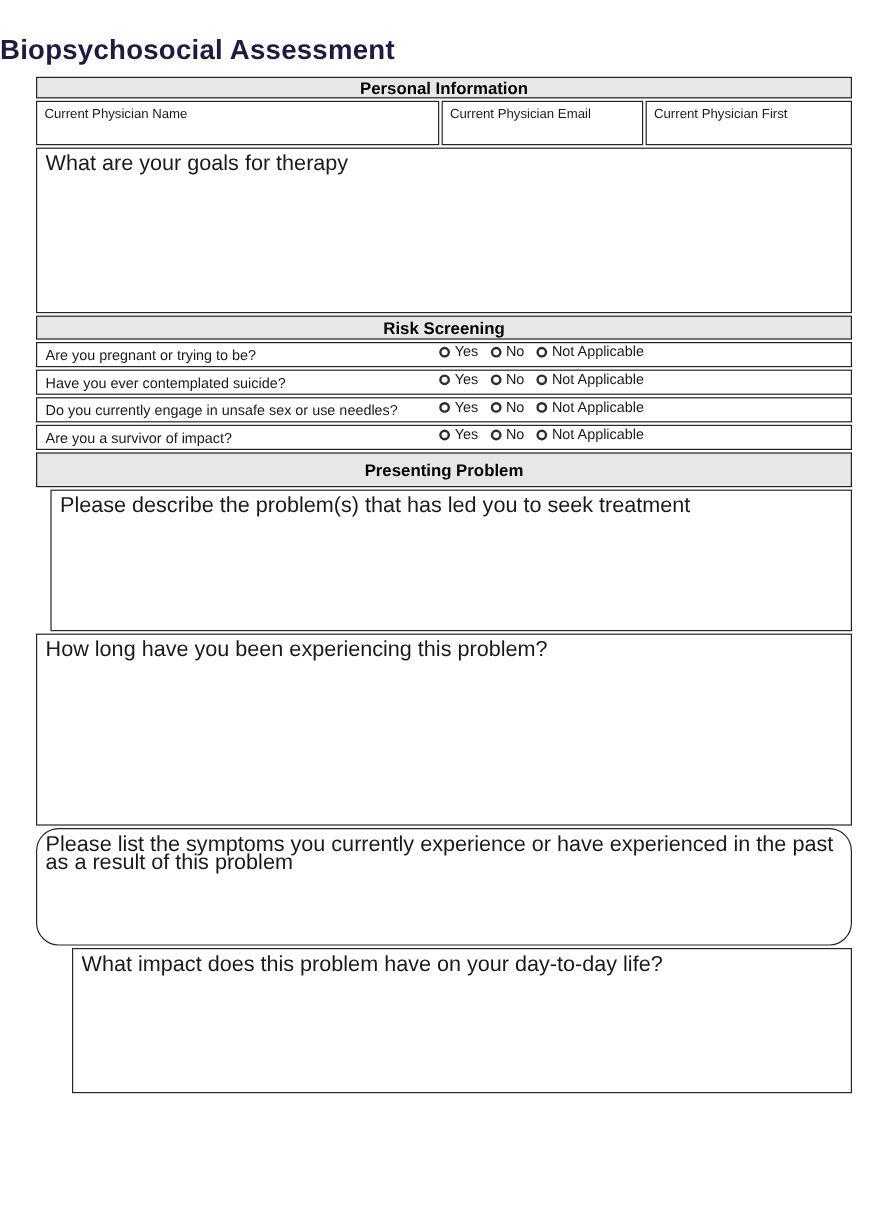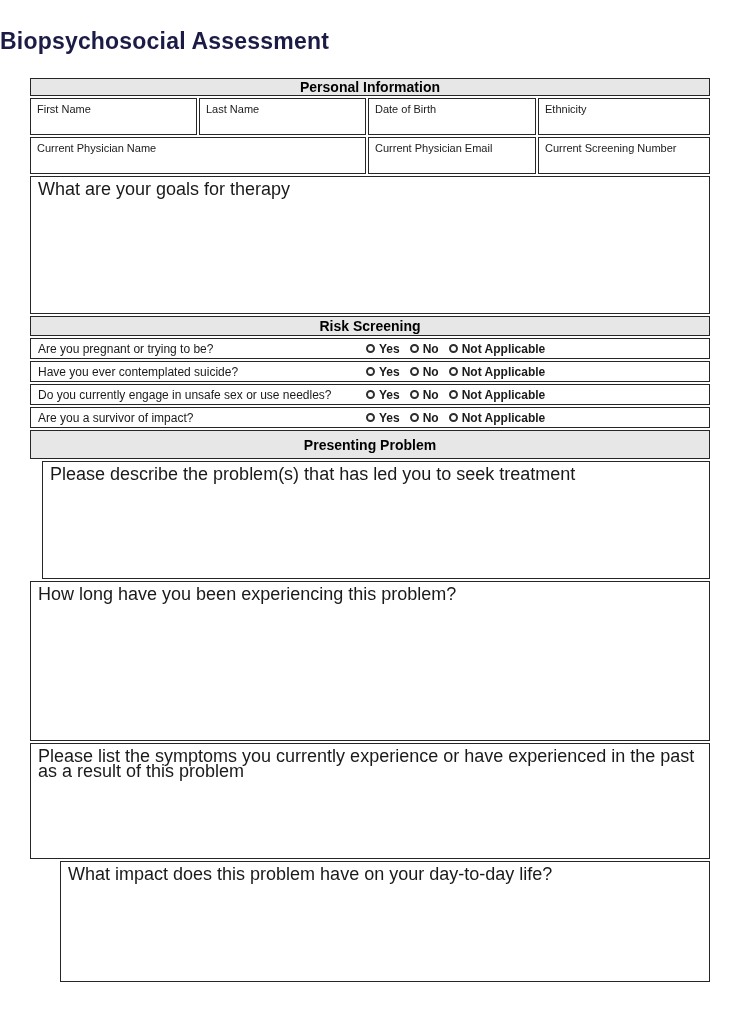--- a/index.html
+++ b/index.html
@@ -14,21 +14,21 @@
     width:739px;height:1024px;position:relative;overflow:hidden;
     font-family:"Liberation Sans","DejaVu Sans",sans-serif;
     color:var(--text-color);
   }
   .page-title{
     position:absolute;top:28px;left:0;width:739px;text-align:left;
     font-size:23px;font-weight:bold;color:var(--title-color);
     letter-spacing:0.2px;
   }
   .form{
-    position:absolute;left:30px;top:78px;width:680px;
+    position:absolute;left:30px;top:64px;width:680px;
     display:flex;flex-direction:column;gap:2px;
   }
   .cell{
     border:1px solid var(--border-color);background:#ffffff;
   }
   .section-header{
     height:18px;display:flex;align-items:center;justify-content:center;
     background:var(--header-bg);
     font-size:14px;font-weight:bold;color:#000000;
   }
@@ -40,69 +40,55 @@
   }
   .bigbox{
     padding:5px 7px;font-size:18px;line-height:15px;cursor:text;
   }
   .q-row{
     height:21px;position:relative;display:flex;align-items:center;
     font-size:12px;padding-left:7px;
   }
   .radio-group{
     position:absolute;left:335px;top:0;height:100%;
-    display:flex;align-items:center;gap:10px;font-weight:bold;
+    display:flex;align-items:flex-start;gap:10px;
   }
   .radio-opt{display:flex;align-items:center;gap:4px;cursor:pointer;}
   .radio{
     width:9px;height:9px;border:2px solid #2e2e2e;border-radius:50%;
     background:#ffffff;flex:0 0 auto;
   }
   .radio-label{font-size:12px;white-space:nowrap;}
   .h-goals{height:138px;}
   .h-risk-header{height:20px;}
   .h-present-header{height:29px;}
   .h-box1{height:118px;margin-left:12px;}
   .h-box2{height:160px;}
-  .h-box3{height:116px;}
+  .h-box3{height:98px;border-radius:19px;}
   .h-box4{height:121px;margin-left:30px;}
 </style>
 </head>
 <body>
 
 <div class="page-title">Biopsychosocial Assessment</div>
 
 <div class="form">
 
   <div class="cell section-header">Personal Information</div>
 
-  <div class="grid-row row-names">
-    <div class="cell field">
-      <span>First Name</span>
-    </div>
-    <div class="cell field">
-      <span>Last Name</span>
-    </div>
-    <div class="cell field">
-      <span>Date of Birth</span>
-    </div>
-    <div class="cell field">
-      <span>Ethnicity</span>
-    </div>
-  </div>
 
   <div class="grid-row row-physician">
     <div class="cell field">
       <span>Current Physician Name</span>
     </div>
     <div class="cell field">
       <span>Current Physician Email</span>
     </div>
     <div class="cell field">
-      <span>Current Screening Number</span>
+      <span>Current Physician First</span>
     </div>
   </div>
 
   <div class="cell bigbox h-goals">
     <span>What are your goals for therapy</span>
   </div>
 
   <div class="cell section-header h-risk-header">Risk Screening</div>
 
   <div class="cell q-row">

